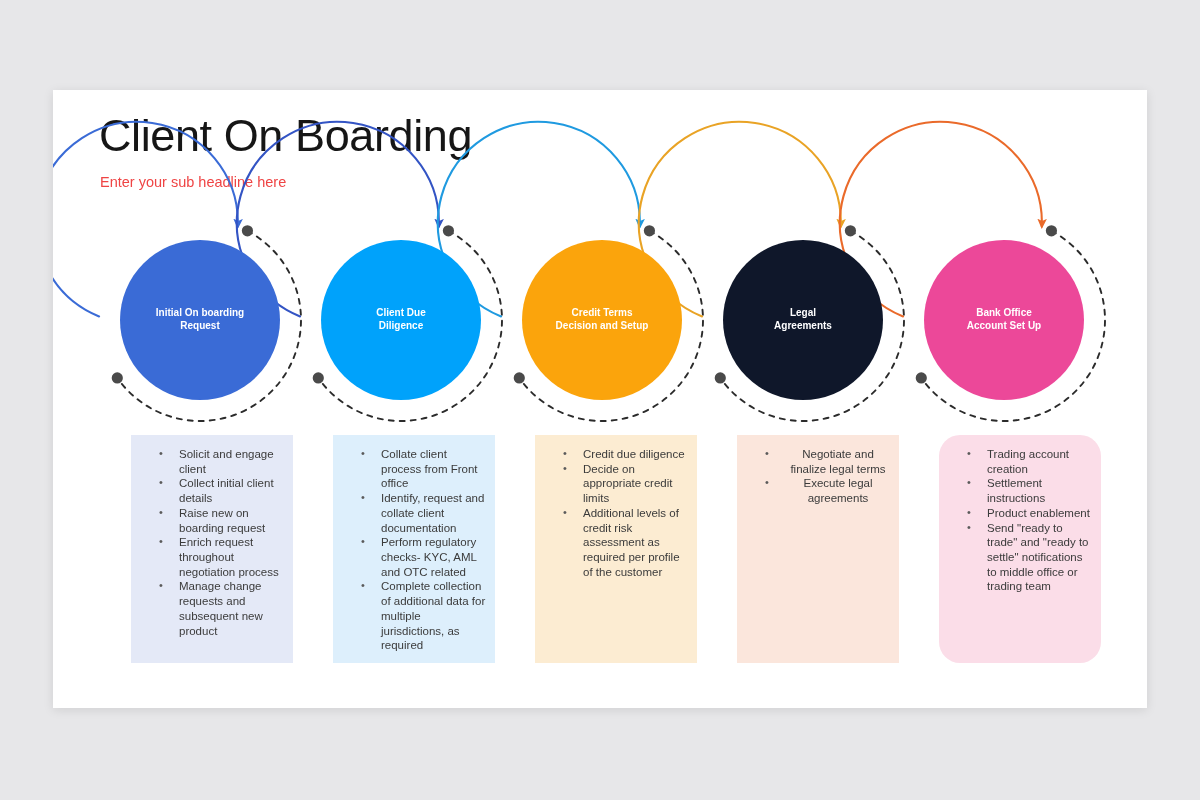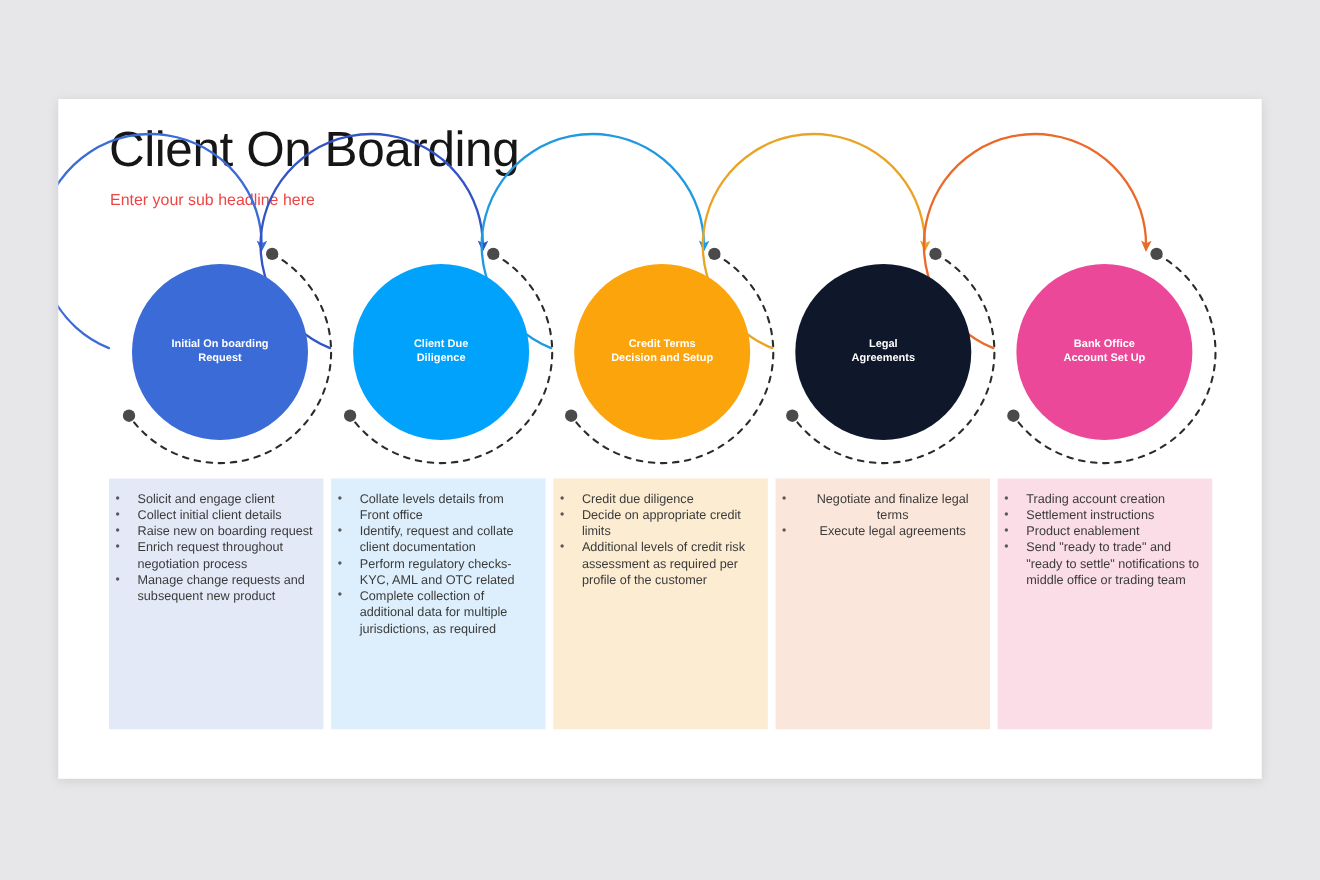--- a/index.html
+++ b/index.html
@@ -32,22 +32,23 @@
     width:160px; height:160px; border-radius:50%;
     display:flex; align-items:center; justify-content:center;
     text-align:center;
   }
   .circle-label {
     color:#ffffff; font-size:10px; font-weight:bold;
     line-height:1.28; padding:0 10px; white-space:pre-line;
   }
   .box {
     position:absolute; top:345px;
-    width:195px; height:228px;
-    padding:12px 8px 10px 2px;
+    width:162px; height:228px;
+    padding:12px 8px 10px 24px;
+    margin-left:32px;
   }
   .box ul { list-style:none; }
   .box li {
     position:relative;
     padding-left:24px;
     font-size:11.5px; line-height:1.28;
     color:#3b3b3b; margin-bottom:0px;
   }
   .box li::before {
     content:"\2022";
@@ -124,40 +125,40 @@
         <ul>
           <li>Solicit and engage client</li>
           <li>Collect initial client details</li>
           <li>Raise new on boarding request</li>
           <li>Enrich request throughout negotiation process</li>
           <li>Manage change requests and subsequent new product</li>
         </ul>
       </div>
       <div class="box" style="left: 248px; background: rgb(221, 239, 252);">
         <ul>
-          <li>Collate levels details from Front office</li>
+          <li>Collate client process from Front office</li>
           <li>Identify, request and collate client documentation</li>
           <li>Perform regulatory checks- KYC, AML and OTC related</li>
           <li>Complete collection of additional data for multiple jurisdictions, as required</li>
         </ul>
       </div>
       <div class="box" style="left: 450px; background: rgb(252, 236, 210);">
         <ul>
           <li>Credit due diligence</li>
           <li>Decide on appropriate credit limits</li>
           <li>Additional levels of credit risk assessment as required per profile of the customer</li>
         </ul>
       </div>
       <div class="box" style="left: 652px; background: rgb(251, 230, 220); text-align: center;">
         <ul>
           <li>Negotiate and finalize legal terms</li>
           <li>Execute legal agreements</li>
         </ul>
       </div>
-      <div class="box" style="left: 854px; background: rgb(251, 221, 232);">
+      <div class="box" style="left: 854px; background: rgb(251, 221, 232); border-radius: 21px;">
         <ul>
           <li>Trading account creation</li>
           <li>Settlement instructions</li>
           <li>Product enablement</li>
           <li>Send "ready to trade" and "ready to settle" notifications to middle office or trading team</li>
         </ul>
       </div>
     </div>
 
 </div>

